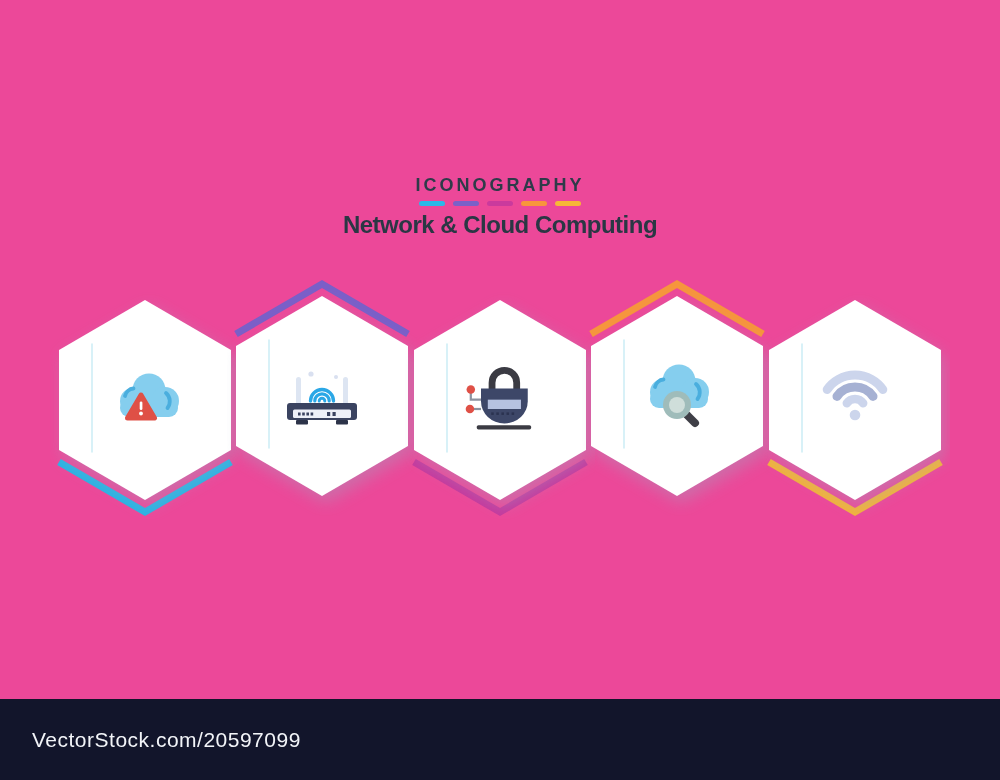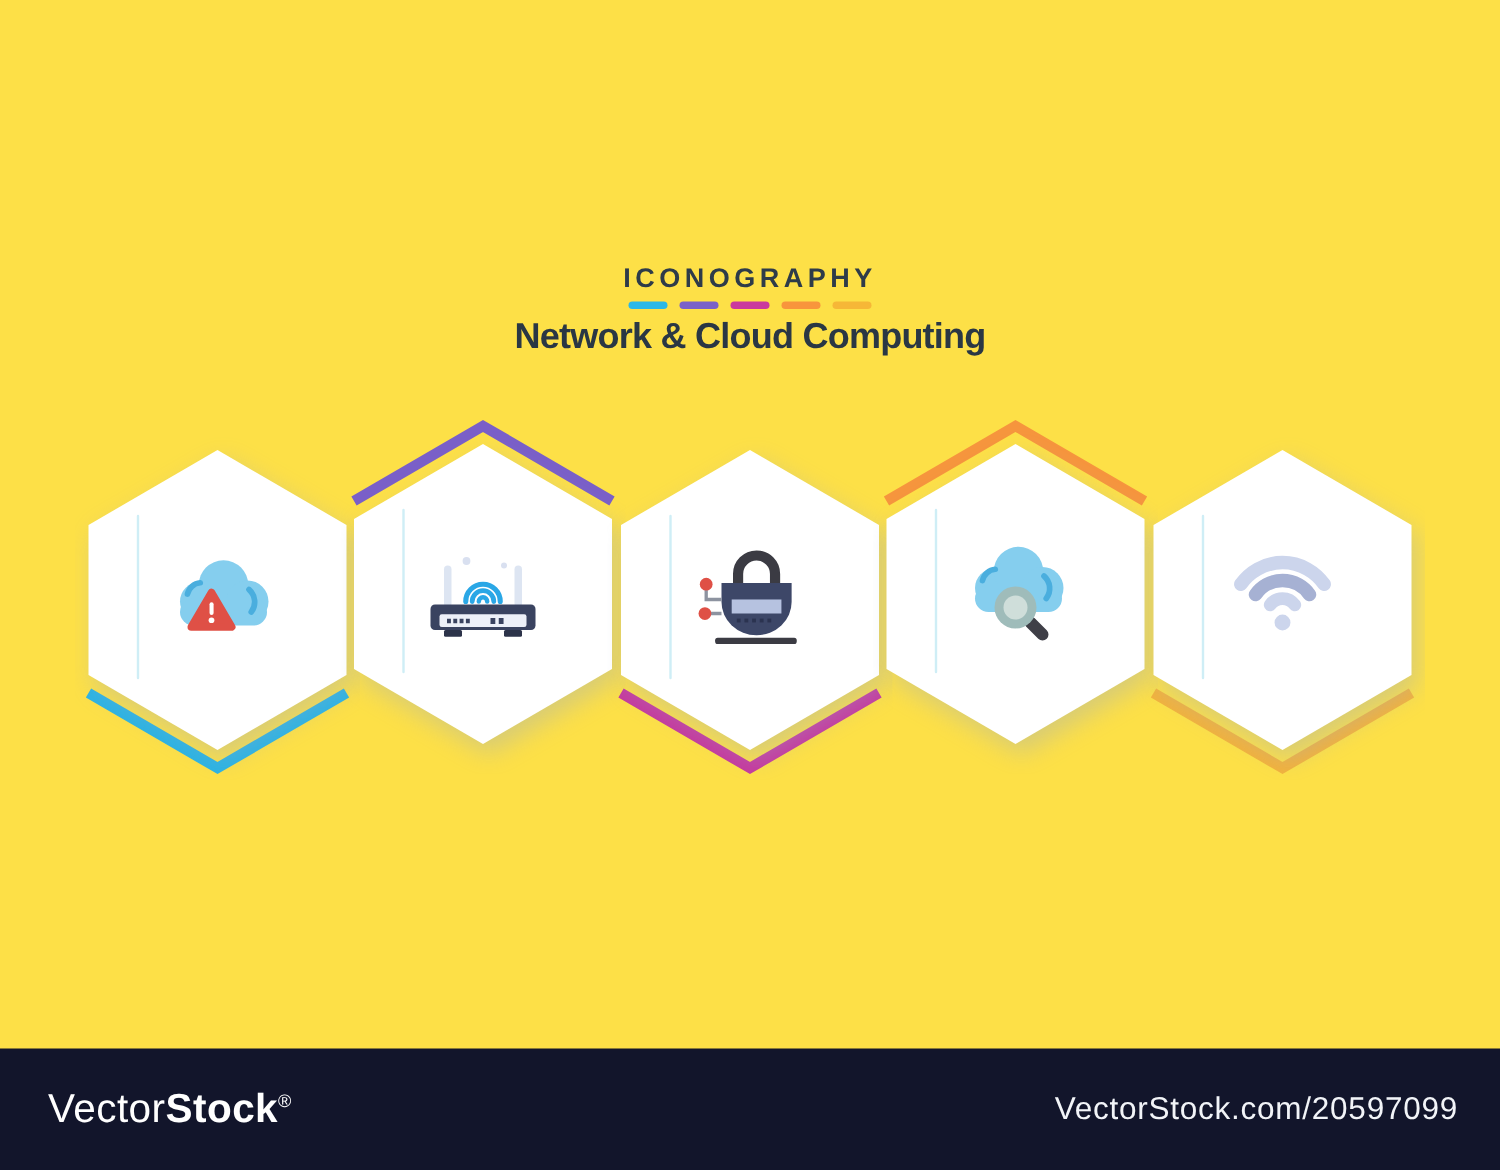--- a/index.html
+++ b/index.html
@@ -38,21 +38,21 @@
   }
   .logo{font-size:27px;letter-spacing:0.3px;}
   .logo-light{font-weight:400;}
   .logo-bold{font-weight:700;}
   .reg{font-size:12px;vertical-align:super;font-weight:400;}
   .watermark-url{font-size:21px;font-weight:400;color:#f2f4f8;letter-spacing:0.5px;}
 </style>
 </head>
 <body>
 
-<div class="stage" style="background: #fde047;">
+<div class="stage" style="background: #ec4899;">
 
   <div class="brand-title">ICONOGRAPHY</div>
   <div class="dash-row">
     <span class="dash" style="background: rgb(42, 184, 232);"></span>
     <span class="dash" style="background: rgb(122, 97, 200);"></span>
     <span class="dash" style="background: rgb(202, 58, 157);"></span>
     <span class="dash" style="background: rgb(248, 149, 60);"></span>
     <span class="dash" style="background: rgb(246, 183, 55);"></span>
   </div>
   <div class="subtitle">Network &amp; Cloud Computing</div>
@@ -173,19 +173,16 @@
       <g transform="translate(62,85)">
         <path d="M5.2,24.5 A34,34 0 0 1 60.8,24.5" stroke="#ccd5ec" stroke-width="9" fill="none" stroke-linecap="round"></path>
         <path d="M15,31.4 A22,22 0 0 1 51,31.4" stroke="#a6b1d3" stroke-width="9" fill="none" stroke-linecap="round"></path>
         <path d="M24.8,38.3 A10,10 0 0 1 41.2,38.3" stroke="#ccd5ec" stroke-width="8.5" fill="none" stroke-linecap="round"></path>
         <circle cx="33" cy="50" r="5.3" fill="#ccd5ec"></circle>
       </g>
     </svg>
   </div>
 
   <div class="footer-bar" style="background: rgb(18, 21, 43);">
-    <div class="logo">
-      <span class="logo-light">Vector</span><span class="logo-bold">Stock</span><span class="reg">®</span>
-    </div>
     <div class="watermark-url">VectorStock.com/20597099</div>
   </div>
 
 </div>
 
 </body></html>

